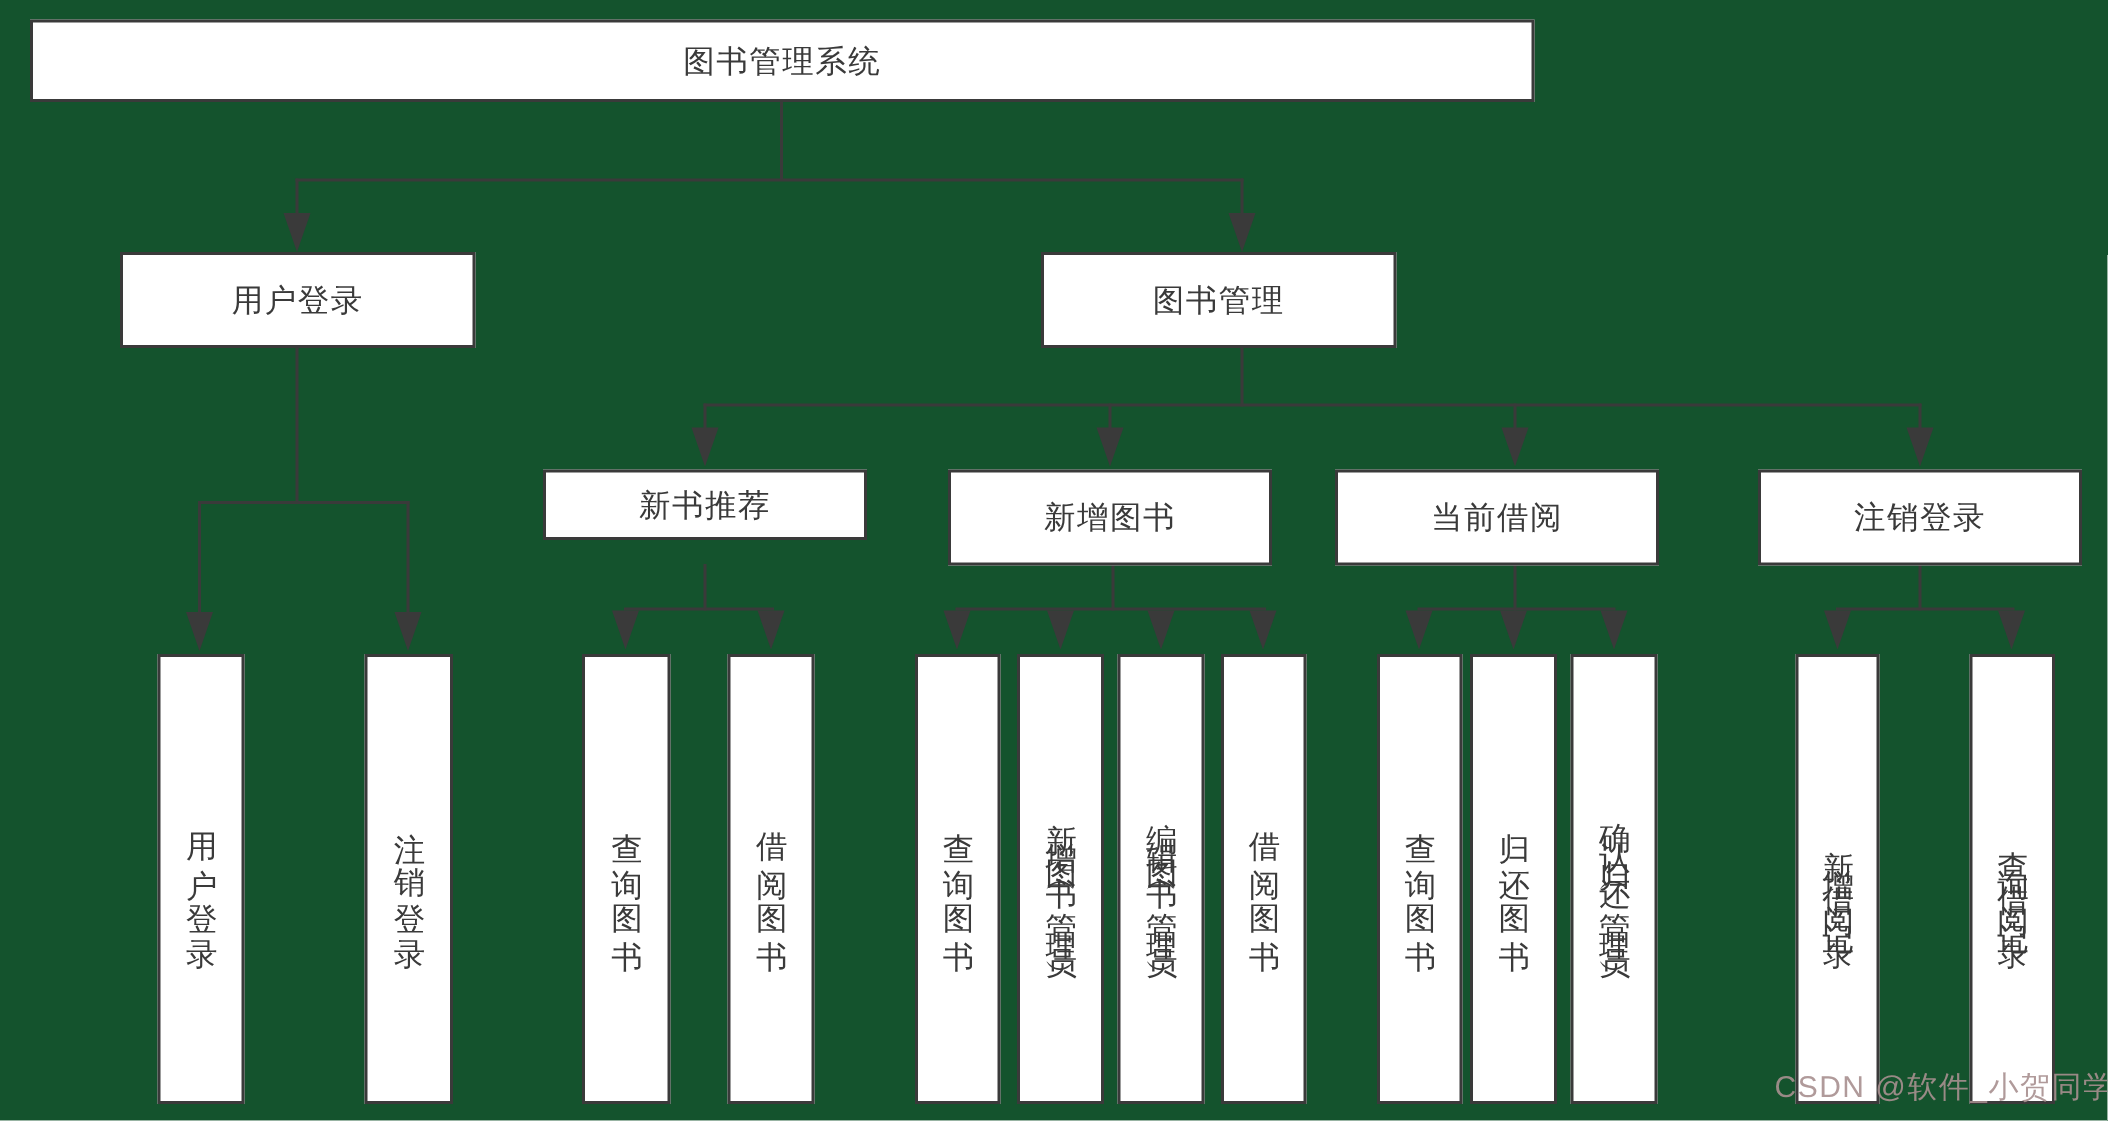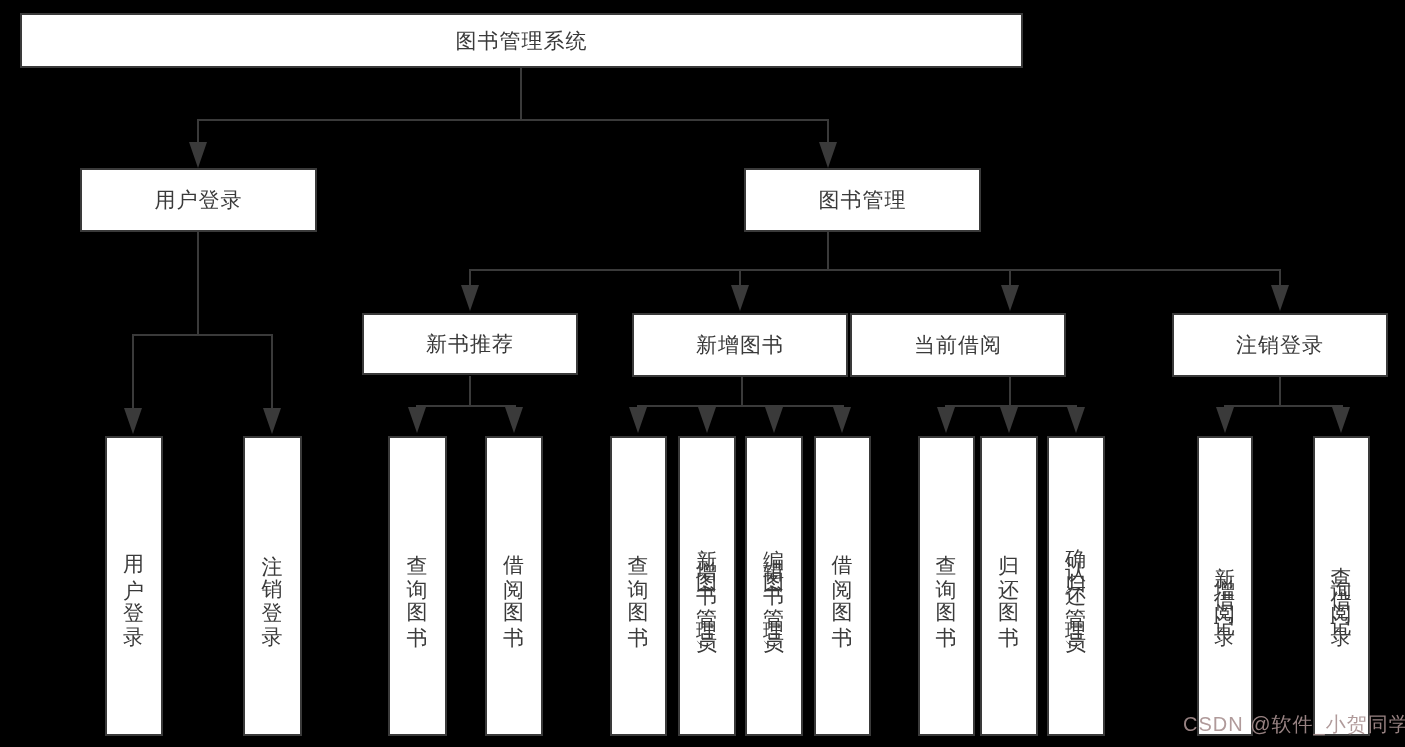--- a/index.html
+++ b/index.html
@@ -1,16 +1,16 @@
 <!DOCTYPE html>
 <html><head>
 <meta charset="utf-8">
 <style>
   html,body{margin:0;padding:0;background:#fff;}
-  .stage{position:relative;width:1405px;height:747px;background:#000000;overflow:hidden;
+  .stage{position:relative;width:1405px;height:747px;background:#14532d;overflow:hidden;
          font-family:"Liberation Sans","DejaVu Sans",sans-serif;color:#3a3a3a;}
   .box{position:absolute;box-sizing:border-box;border:2.5px solid #3a3a3a;background:#ffffff;
        display:flex;align-items:center;justify-content:center;z-index:2;}
   .box.h span{font-size:21px;letter-spacing:1px;white-space:nowrap;}
   .box.v span{writing-mode:vertical-rl;text-orientation:mixed;font-size:21px;letter-spacing:12px;line-height:1;}
   .box.v span.short{letter-spacing:24px;}
   .vline{position:absolute;width:2px;background:#3a3a3a;z-index:1;}
   .hline{position:absolute;height:2px;background:#3a3a3a;z-index:1;}
   .arrow{position:absolute;width:0;height:0;border-left:9px solid transparent;
          border-right:9px solid transparent;border-top:26px solid #3a3a3a;z-index:1;}
@@ -29,21 +29,21 @@
   <div class="vline" style="left:520px;top:67px;height:53px"></div>
   <div class="hline" style="left:197px;top:119px;width:632px"></div>
   <div class="vline" style="left:197px;top:119px;height:25px"></div>
   <div class="vline" style="left:827px;top:119px;height:25px"></div>
   <div class="arrow" style="left:189px;top:142px"></div>
   <div class="arrow" style="left:819px;top:142px"></div>
 
   <div class="box h" style="left:80px;top:168px;width:237px;height:64px">
     <span>用户登录</span>
   </div>
-  <div class="box h" style="left:744px;top:168px;width:237px;height:64px">
+  <div class="box h" style="left:694px;top:168px;width:237px;height:64px">
     <span>图书管理</span>
   </div>
 
   <div class="vline" style="left:197px;top:231px;height:104px"></div>
   <div class="hline" style="left:132px;top:334px;width:141px"></div>
   <div class="vline" style="left:132px;top:334px;height:76px"></div>
   <div class="vline" style="left:271px;top:334px;height:76px"></div>
   <div class="arrow" style="left:124px;top:408px"></div>
   <div class="arrow" style="left:263px;top:408px"></div>
 
@@ -51,27 +51,27 @@
   <div class="hline" style="left:469px;top:269px;width:812px"></div>
   <div class="vline" style="left:469px;top:269px;height:18px"></div>
   <div class="vline" style="left:739px;top:269px;height:18px"></div>
   <div class="vline" style="left:1009px;top:269px;height:18px"></div>
   <div class="vline" style="left:1279px;top:269px;height:18px"></div>
   <div class="arrow" style="left:461px;top:285px"></div>
   <div class="arrow" style="left:731px;top:285px"></div>
   <div class="arrow" style="left:1001px;top:285px"></div>
   <div class="arrow" style="left:1271px;top:285px"></div>
 
-  <div class="box h" style="left:362px;top:313px;width:216px;height:62px">
+  <div class="box h" style="left:362px;top:313px;width:216px;height:47px">
     <span>新书推荐</span>
   </div>
   <div class="box h" style="left:632px;top:313px;width:216px;height:64px">
     <span>新增图书</span>
   </div>
-  <div class="box h" style="left:850px;top:313px;width:216px;height:64px">
+  <div class="box h" style="left:890px;top:313px;width:216px;height:64px">
     <span>当前借阅</span>
   </div>
   <div class="box h" style="left:1172px;top:313px;width:216px;height:64px">
     <span>注销登录</span>
   </div>
 
   <div class="vline" style="left:469px;top:376px;height:31px"></div>
   <div class="hline" style="left:416px;top:405px;width:100px"></div>
   <div class="arrow" style="left:408px;top:407px"></div>
   <div class="arrow" style="left:505px;top:407px"></div>

